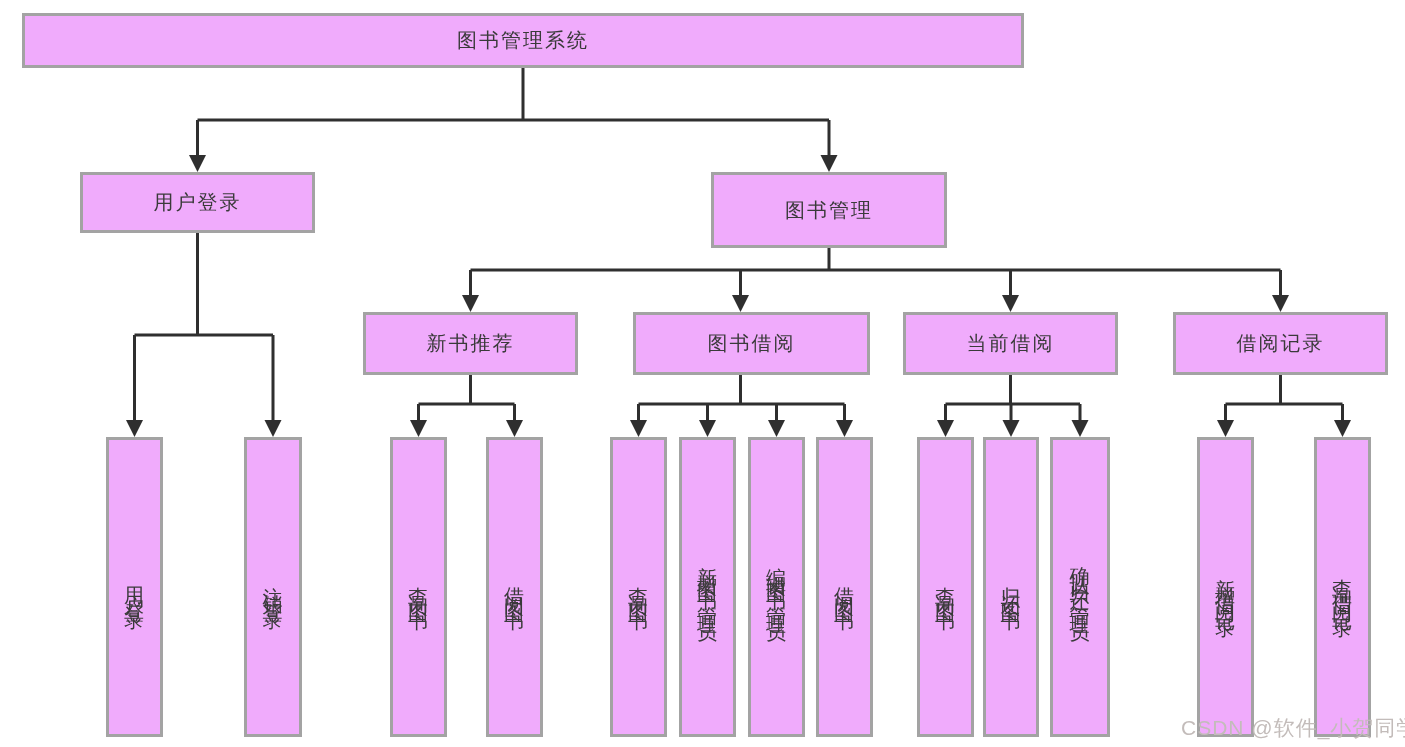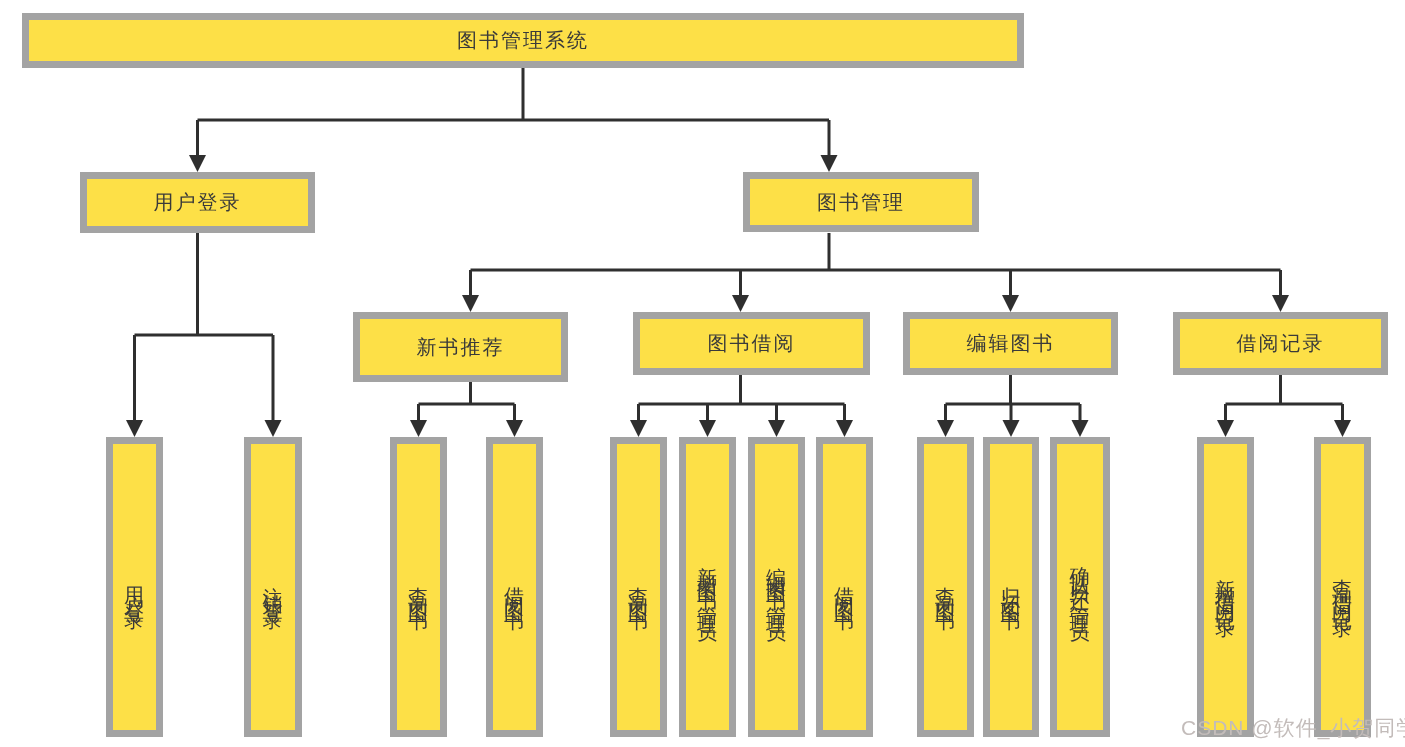--- a/index.html
+++ b/index.html
@@ -7,22 +7,22 @@
     position:relative;
     width:1405px;height:747px;
     background:#ffffff;
     font-family:"Liberation Sans","DejaVu Sans",sans-serif;
     overflow:hidden;
   }
   .wires{position:absolute;left:0;top:0;z-index:1;}
   .node,.vnode{
     position:absolute;
     box-sizing:border-box;
-    background:#fde047;
-    border:7px solid #a3a3a3;
+    background:#f0abfc;
+    border:3px solid #a3a3a3;
     display:flex;align-items:center;justify-content:center;
     color:#3a3a3a;
     z-index:2;
   }
   .node{font-size:20px;letter-spacing:2px;}
   .vnode .lbl{
     writing-mode:vertical-rl;
     text-orientation:mixed;
     font-size:20px;
     letter-spacing:8px;
@@ -84,32 +84,32 @@
     </g>
   </svg>
 
   <div class="node" style="left:22px;top:13px;width:1002px;height:55px">
     <span class="lbl">图书管理系统</span>
   </div>
 
   <div class="node" style="left:80px;top:172px;width:235px;height:61px">
     <span class="lbl">用户登录</span>
   </div>
-  <div class="node" style="left:743px;top:172px;width:236px;height:60px">
+  <div class="node" style="left:711px;top:172px;width:236px;height:76px">
     <span class="lbl">图书管理</span>
   </div>
 
-  <div class="node" style="left:353px;top:312px;width:215px;height:70px">
+  <div class="node" style="left:363px;top:312px;width:215px;height:63px">
     <span class="lbl">新书推荐</span>
   </div>
   <div class="node" style="left:633px;top:312px;width:237px;height:63px">
     <span class="lbl">图书借阅</span>
   </div>
   <div class="node" style="left:903px;top:312px;width:215px;height:63px">
-    <span class="lbl">编辑图书</span>
+    <span class="lbl">当前借阅</span>
   </div>
   <div class="node" style="left:1173px;top:312px;width:215px;height:63px">
     <span class="lbl">借阅记录</span>
   </div>
 
   <div class="vnode" style="left:106px;top:437px;width:57px;height:300px">
     <span class="lbl">用户登录</span>
   </div>
   <div class="vnode" style="left:244px;top:437px;width:58px;height:300px">
     <span class="lbl">注销登录</span>

